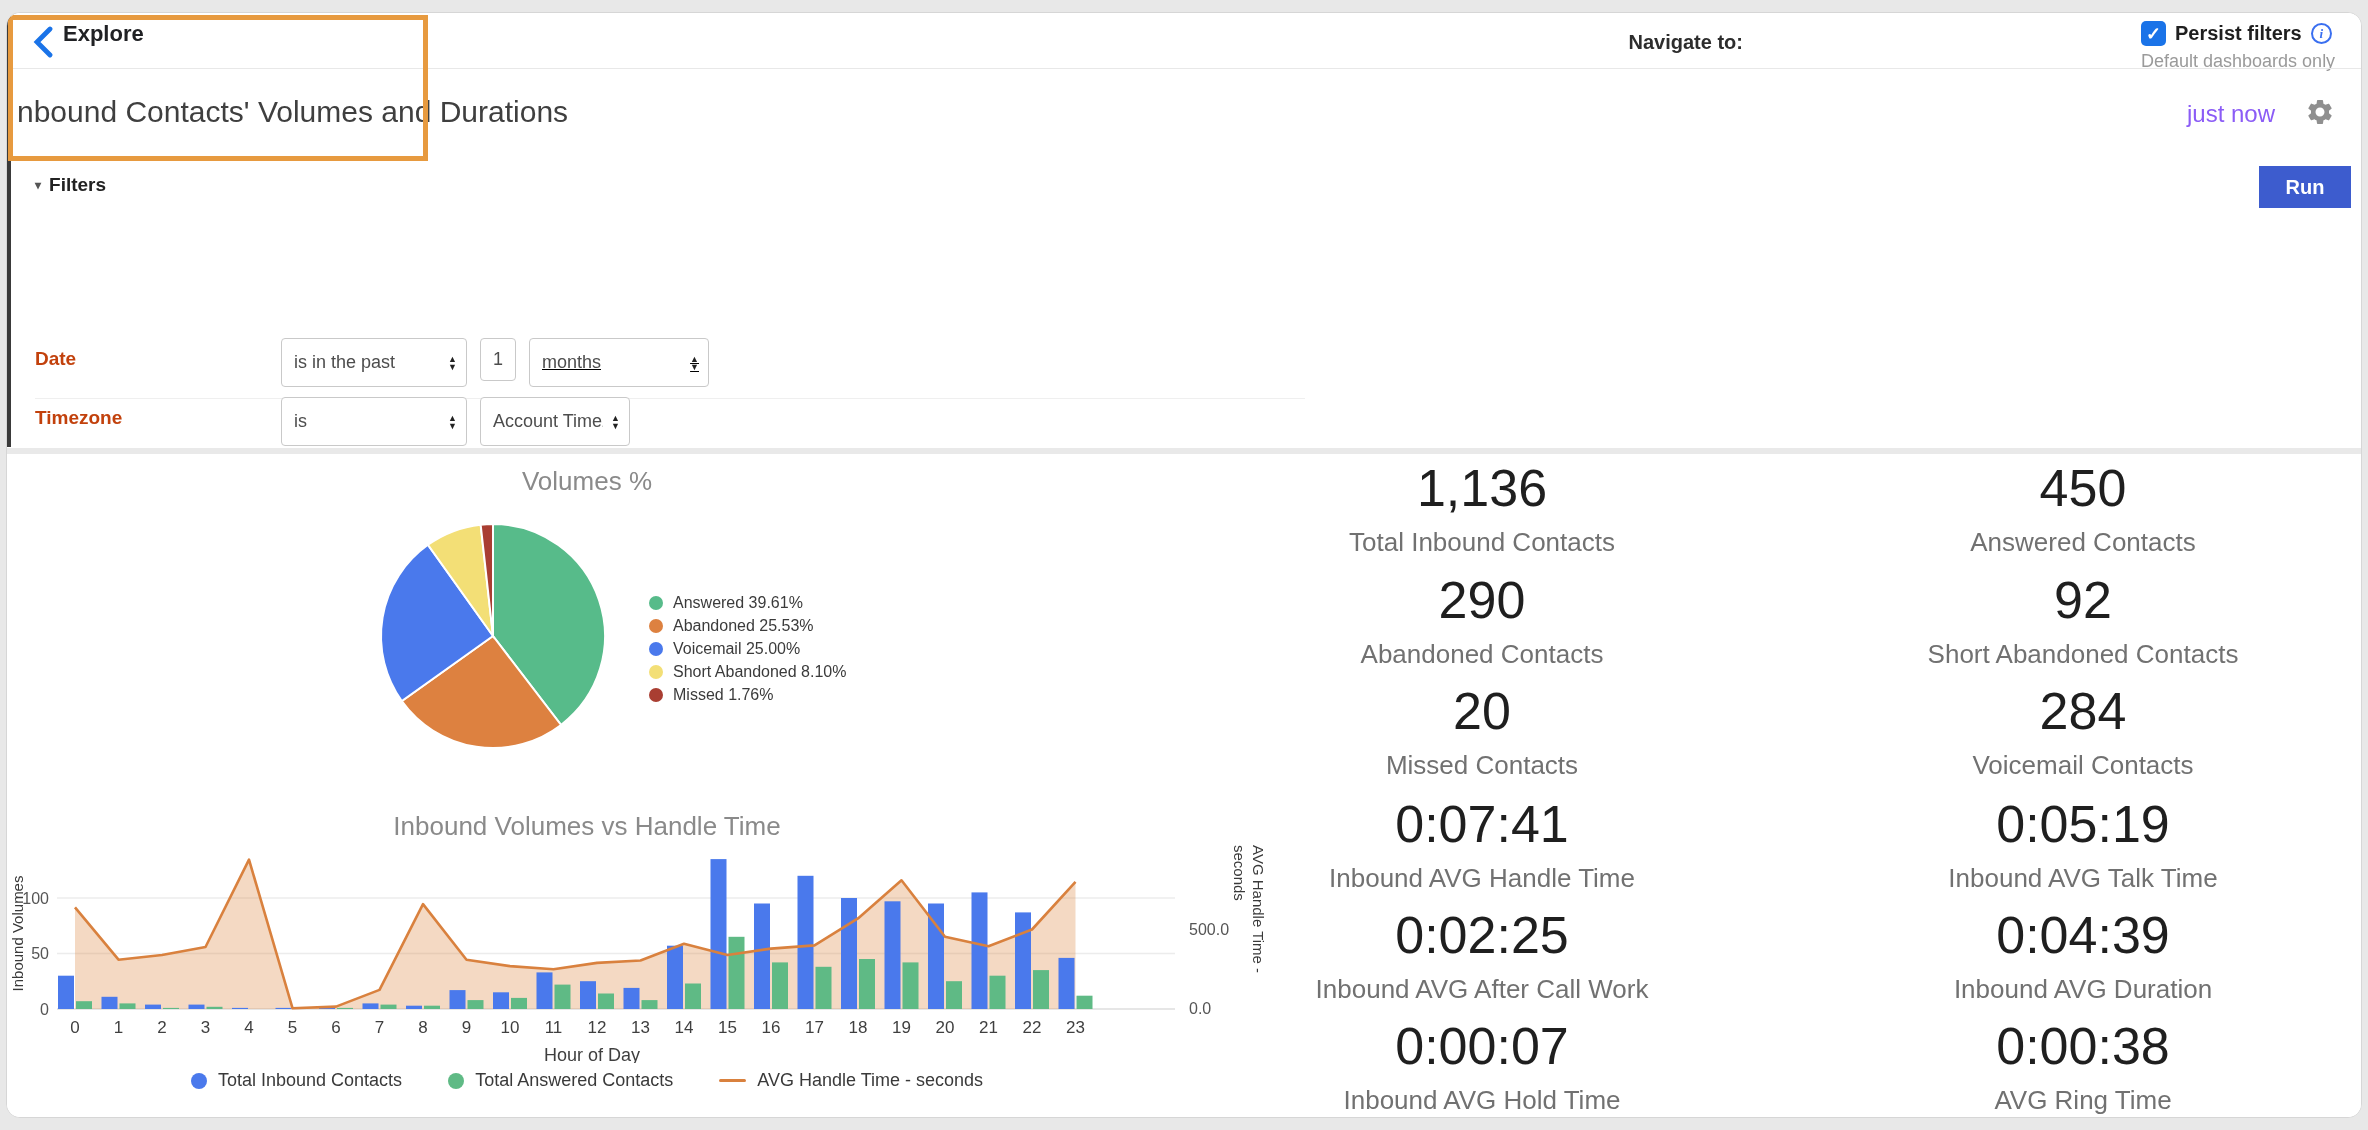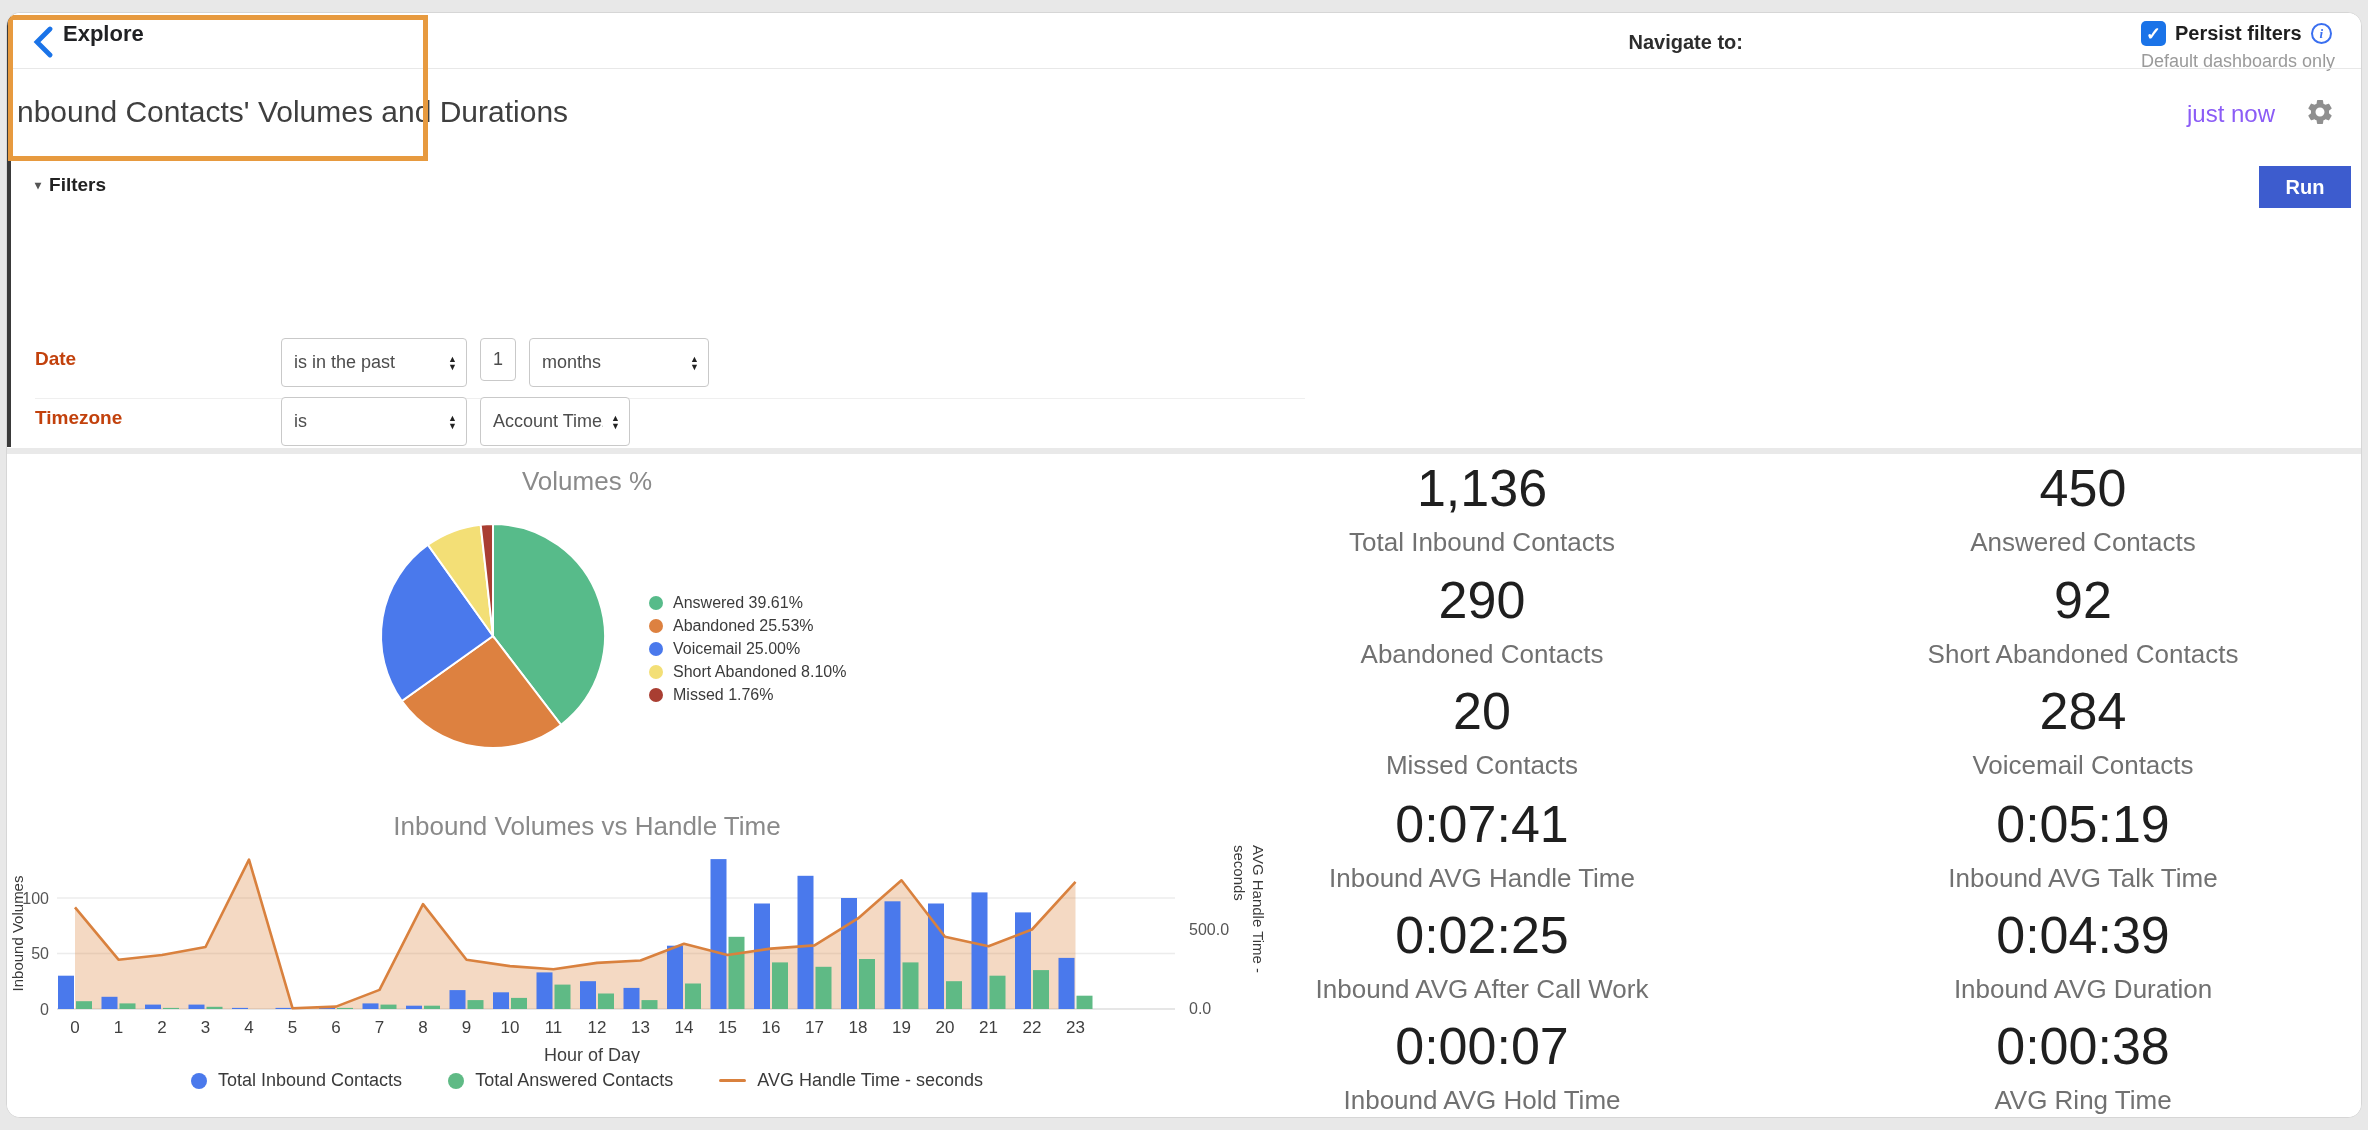--- a/index.html
+++ b/index.html
@@ -115,21 +115,21 @@
             <div class="filter-label">Date</div>
             <div class="filter-controls">
               <div class="sel" style="width: 186px;">
                 <span class="val">is in the past</span>
                 <span class="updown">
                   <span>▲</span>
                   <span>▼</span>
                 </span>
               </div>
               <input class="txt" value="1" style="width: 36px;">
-              <div class="sel" style="width: 180px;">
+              <div class="sel" style="width: 180px; text-decoration: underline;">
                 <span class="val">months</span>
                 <span class="updown">
                   <span>▲</span>
                   <span>▼</span>
                 </span>
               </div>
             </div>
           </div>
           <div class="row-div" style="top: 242px;"></div>
           <div class="filter-row" style="top: 241px;">

